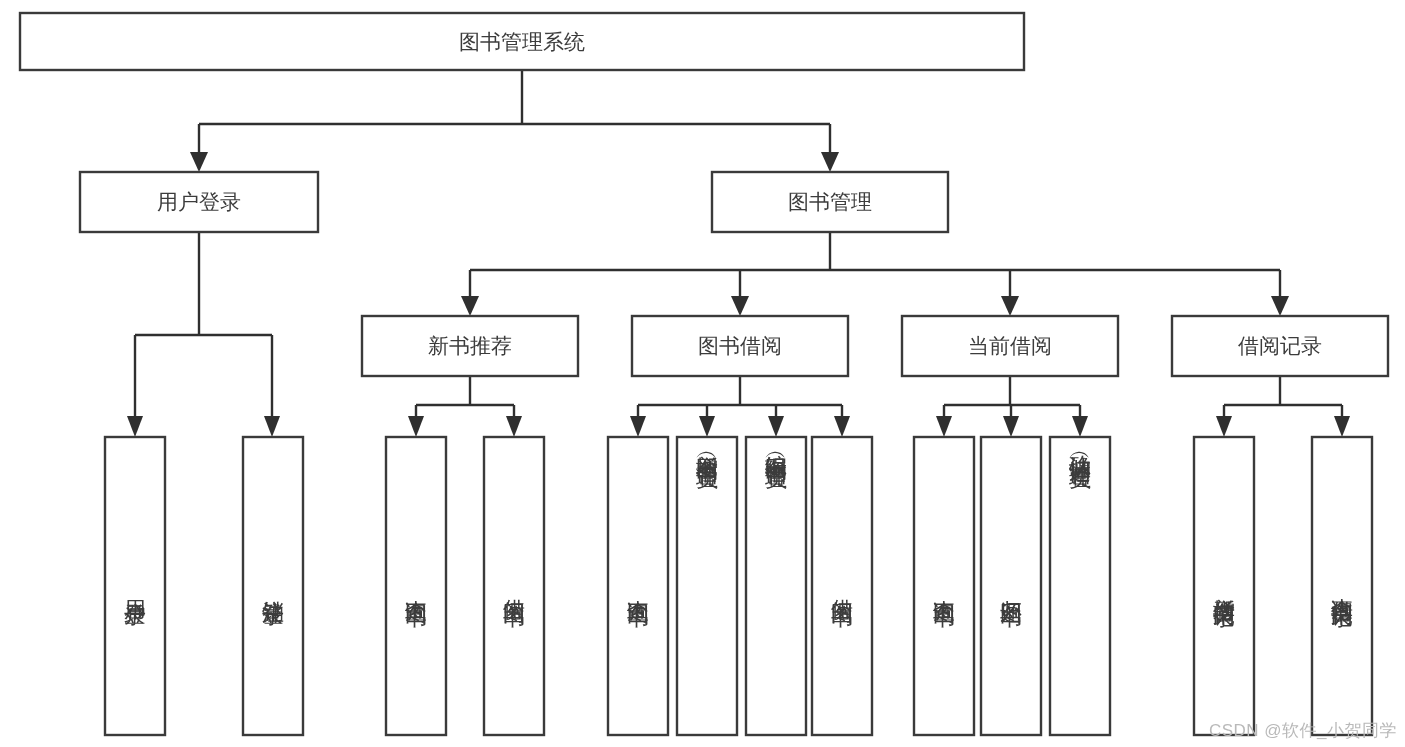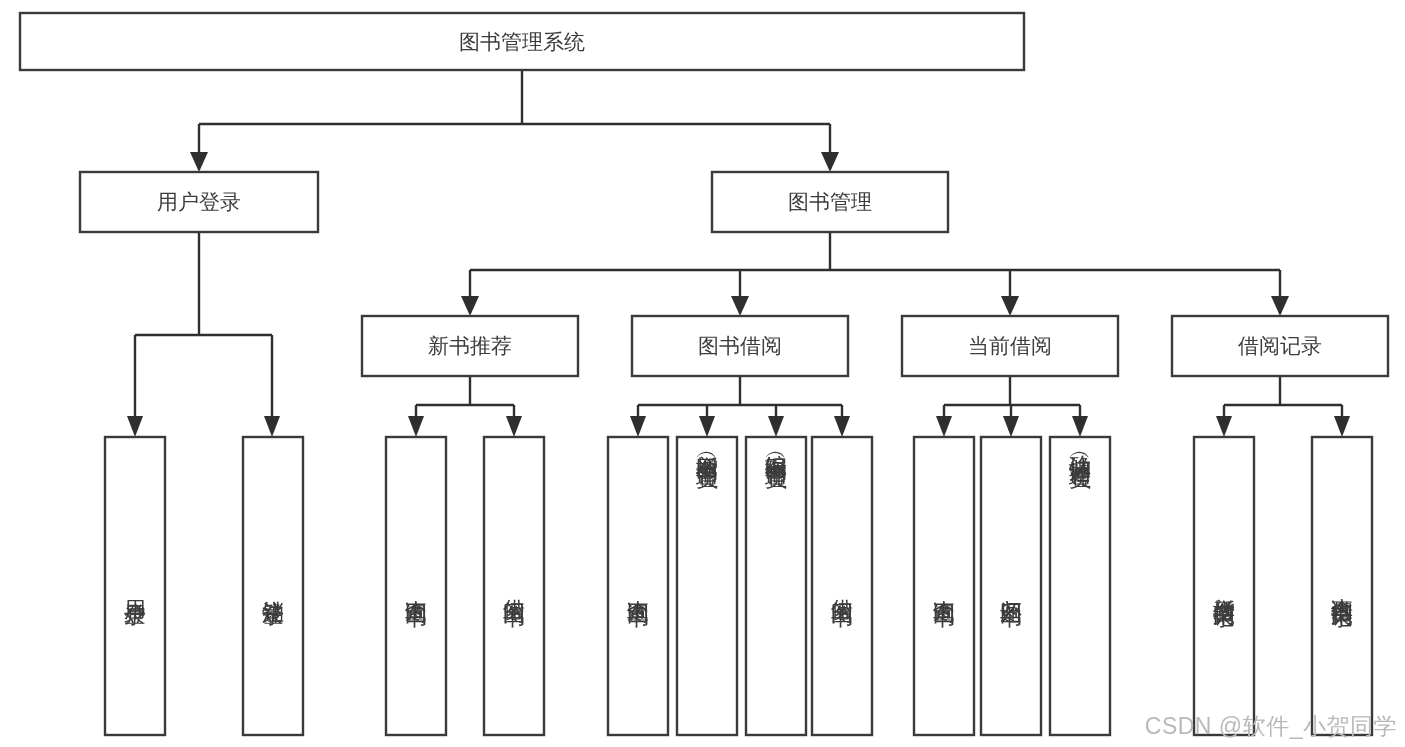--- a/index.html
+++ b/index.html
@@ -78,21 +78,21 @@
     letter-spacing: 2px;
     color: #3c3c3c;
     white-space: nowrap;
     text-align: center;
   }
   #watermark {
     position: absolute;
     right: 8px;
     bottom: 5px;
     font-family: "Liberation Sans", "DejaVu Sans", sans-serif;
-    font-size: 23px;
+    font-size: 17px;
     color: #b9b9b9;
     letter-spacing: 0.5px;
     user-select: none;
   }
 </style>
 </head>
 <body>
 
 <div id="diagram-root">
 

